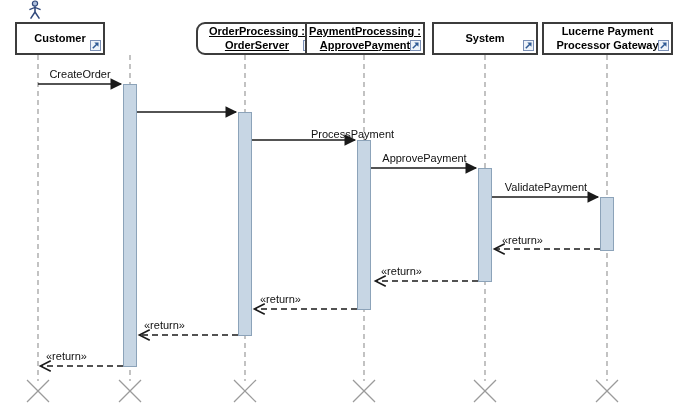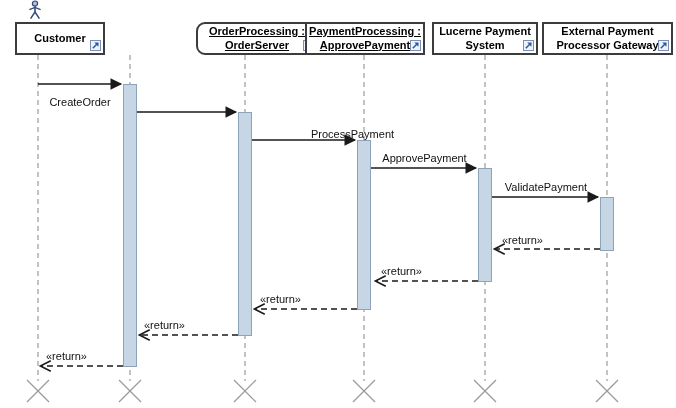--- a/index.html
+++ b/index.html
@@ -95,21 +95,21 @@
       <line x1="371" y1="168" x2="476" y2="168" marker-end="url(#mFilled)"></line>
       <line x1="492" y1="197" x2="598" y2="197" marker-end="url(#mFilled)"></line>
       <line x1="600" y1="249" x2="495" y2="249" stroke-dasharray="6 4" marker-end="url(#mOpen)"></line>
       <line x1="478" y1="281" x2="376" y2="281" stroke-dasharray="6 4" marker-end="url(#mOpen)"></line>
       <line x1="357" y1="309" x2="255" y2="309" stroke-dasharray="6 4" marker-end="url(#mOpen)"></line>
       <line x1="238" y1="335" x2="140" y2="335" stroke-dasharray="6 4" marker-end="url(#mOpen)"></line>
       <line x1="123" y1="366" x2="41" y2="366" stroke-dasharray="6 4" marker-end="url(#mOpen)"></line>
     </g>
   </svg>
 
-  <div class="msg-label centered" style="left:38px;width:84px;top:67px;margin-top:28px;">CreateOrder</div>
+  <div class="msg-label centered" style="left:38px;width:84px;top:67px;">CreateOrder</div>
   <div class="msg-label centered" style="left:252px;width:105px;top:127px;margin-left:48px;">ProcessPayment</div>
   <div class="msg-label centered" style="left:371px;width:107px;top:151px;">ApprovePayment</div>
   <div class="msg-label centered" style="left:492px;width:108px;top:180px;">ValidatePayment</div>
   <div class="msg-label" style="left:502px;top:233px;">«return»</div>
   <div class="msg-label" style="left:381px;top:264px;">«return»</div>
   <div class="msg-label" style="left:260px;top:292px;">«return»</div>
   <div class="msg-label" style="left:144px;top:318px;">«return»</div>
   <div class="msg-label" style="left:46px;top:349px;">«return»</div>
 
   <div class="actor">
@@ -142,30 +142,29 @@
   <div class="head underlined" style="left:305px;width:120px;">
     <span class="lbl">PaymentProcessing :</span>
       <span class="lbl">ApprovePayment</span>
     <span class="nav"><svg width="11" height="11" viewBox="0 0 11 11">
           <rect x="0.5" y="0.5" width="10" height="10" fill="#eef3f9" stroke="#7a8fb5"></rect>
           <path d="M2.8,8.2 L7,4" stroke="#2f5a94" stroke-width="1.5" fill="none"></path>
           <polygon points="4.3,2.6 8.6,2.4 8.4,6.7" fill="#2f5a94"></polygon>
         </svg></span>
   </div>
   <div class="head" style="left:432px;width:106px;">
-    <span class="lbl">Lucerne Payment</span>
       <span class="lbl">System</span>
     <span class="nav"><svg width="11" height="11" viewBox="0 0 11 11">
           <rect x="0.5" y="0.5" width="10" height="10" fill="#eef3f9" stroke="#7a8fb5"></rect>
           <path d="M2.8,8.2 L7,4" stroke="#2f5a94" stroke-width="1.5" fill="none"></path>
           <polygon points="4.3,2.6 8.6,2.4 8.4,6.7" fill="#2f5a94"></polygon>
         </svg></span>
   </div>
   <div class="head" style="left:542px;width:131px;">
-    <span class="lbl">External Payment</span>
+    <span class="lbl">Lucerne Payment</span>
       <span class="lbl">Processor Gateway</span>
     <span class="nav"><svg width="11" height="11" viewBox="0 0 11 11">
           <rect x="0.5" y="0.5" width="10" height="10" fill="#eef3f9" stroke="#7a8fb5"></rect>
           <path d="M2.8,8.2 L7,4" stroke="#2f5a94" stroke-width="1.5" fill="none"></path>
           <polygon points="4.3,2.6 8.6,2.4 8.4,6.7" fill="#2f5a94"></polygon>
         </svg></span>
   </div>
 
 </div>
 

